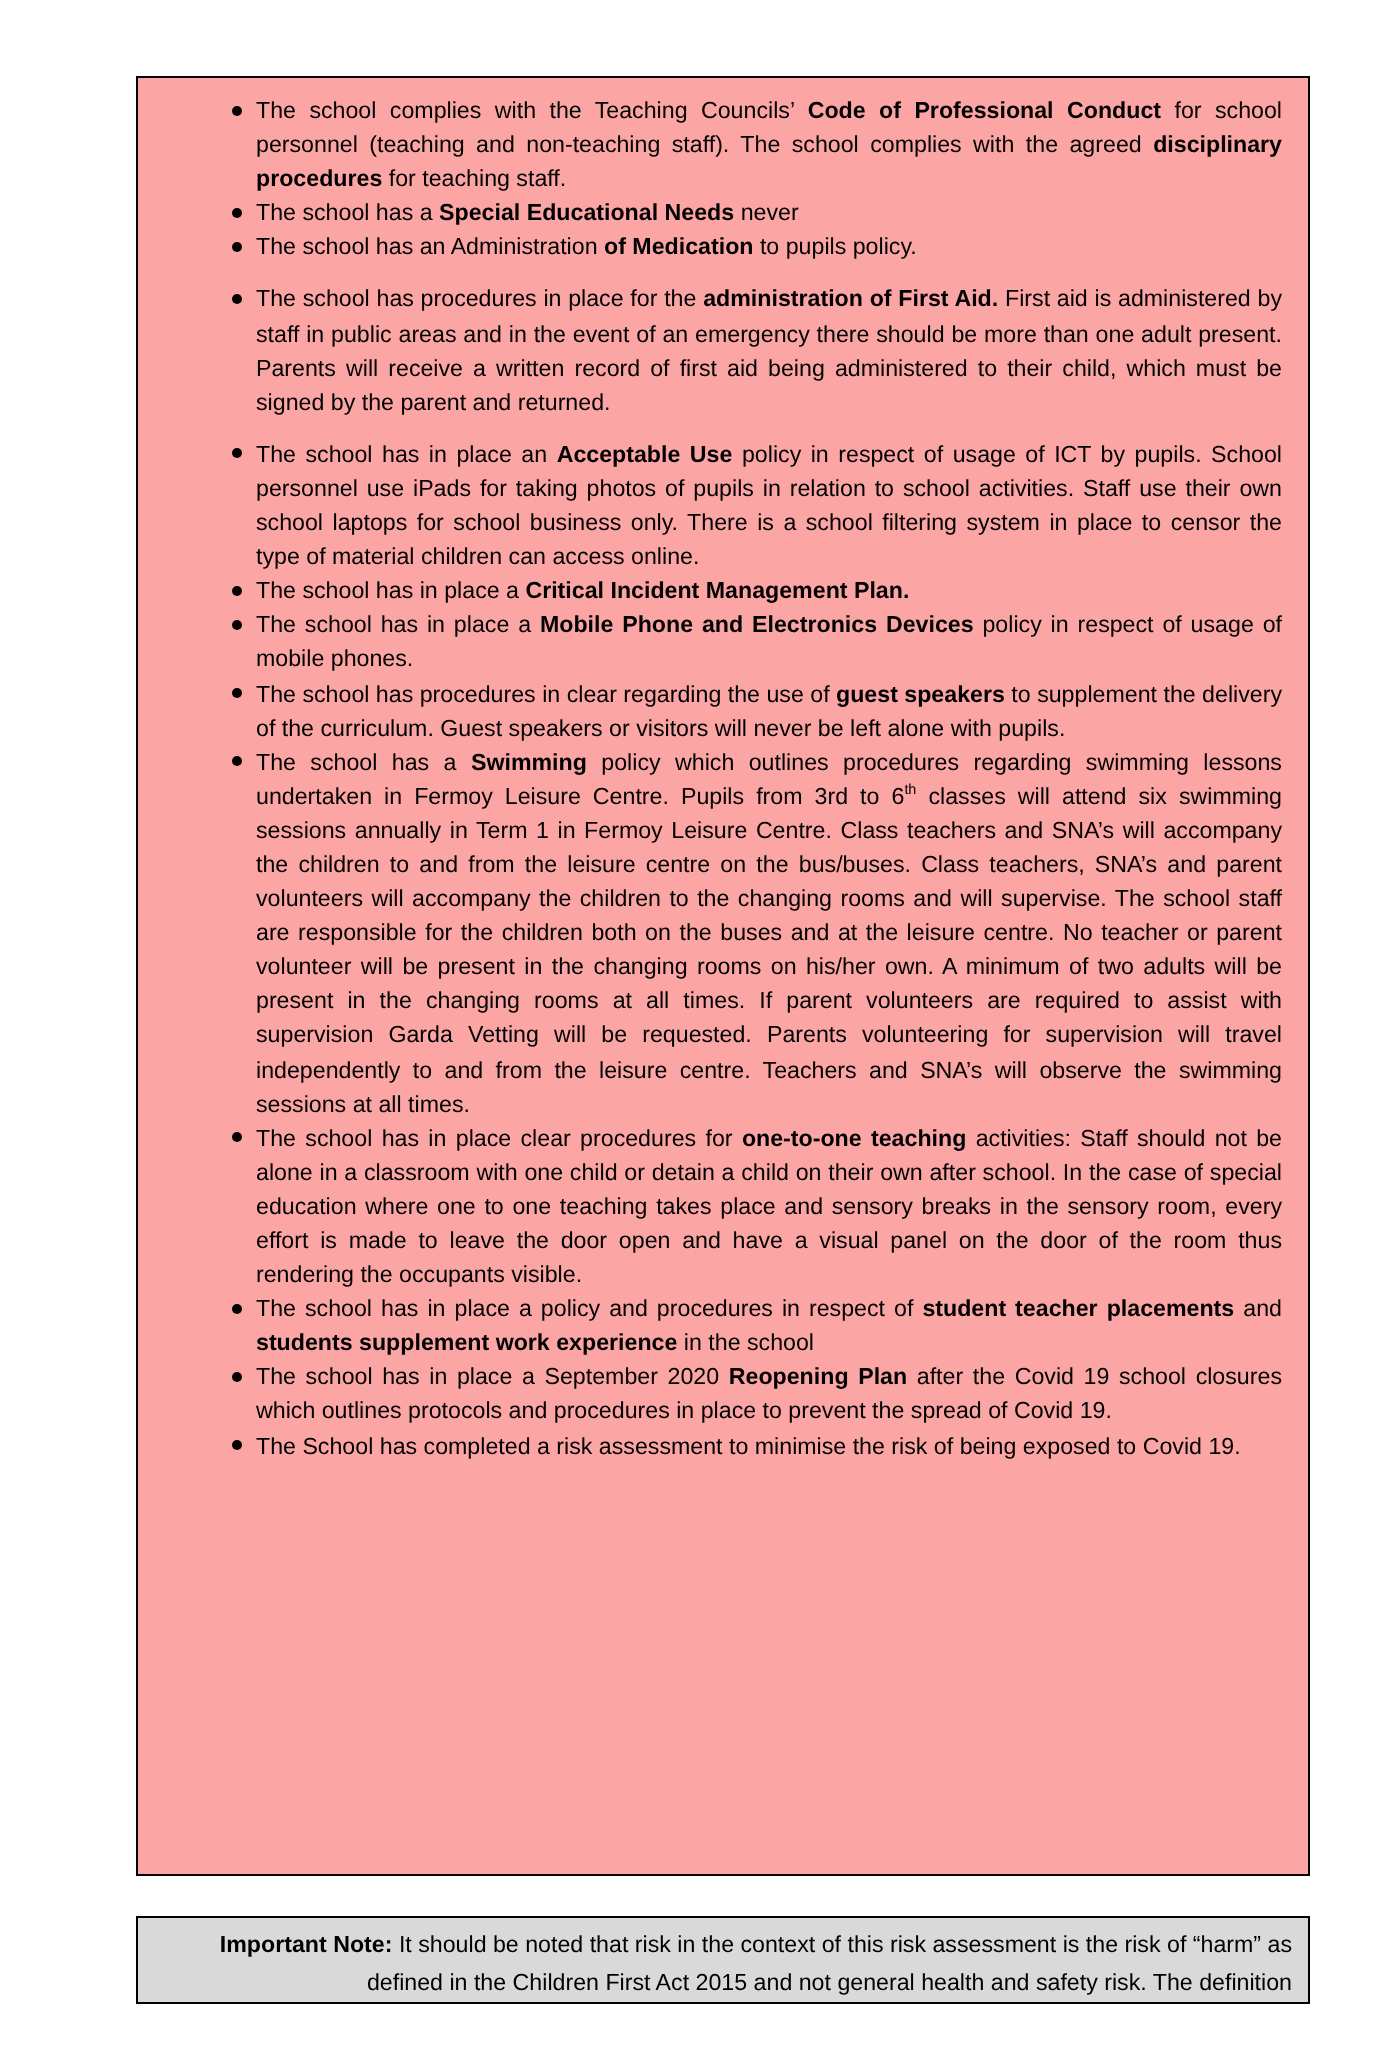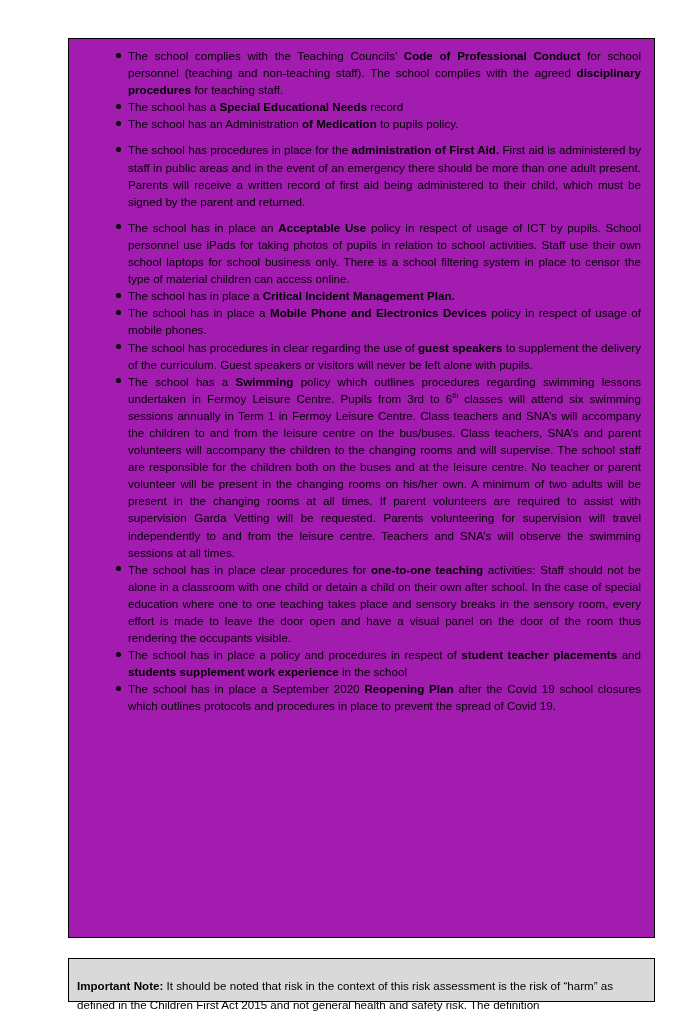--- a/index.html
+++ b/index.html
@@ -22,21 +22,21 @@
     height: 1024px;
   }
   .content-box {
     position: absolute;
     left: 68px;
     top: 38px;
     width: 587px;
     height: 900px;
     border: 1.5px solid #000000;
     box-sizing: border-box;
-    background: #a21caf;
+    background: #fca5a5;
   }
   .bullet-list {
     list-style: none;
     margin: 0;
     padding: 8px 13px 0 13px;
   }
   .bullet-item {
     position: relative;
     padding-left: 46px;
     font-size: 11.6px;
@@ -76,40 +76,41 @@
     top: 958px;
     width: 587px;
     height: 44px;
     border: 1.3px solid #000000;
     background: #d9d9d9;
     box-sizing: border-box;
   }
   .note-text {
     font-size: 11.6px;
     line-height: 18.5px;
-    padding: 18px 8px 0 8px;
+    padding: 5px 8px 0 8px;
     display: block;
     color: #000;
+    text-align: right;
   }
   .note-text b { font-weight: bold; }
 </style>
 </head>
 <body>
 
 <div class="page">
 
   <div class="content-box">
     <ul class="bullet-list">
         <li class="bullet-item">
           <span class="bullet-dot"></span>
           <span class="bullet-text"><span>The school complies with the Teaching Councils’ </span><b>Code of Professional Conduct</b><span> for school personnel (teaching and non-teaching staff). The school complies with the agreed </span><b>disciplinary procedures</b><span> for teaching staff.</span></span>
         </li>
         <li class="bullet-item">
           <span class="bullet-dot"></span>
-          <span class="bullet-text"><span>The school has a </span><b>Special Educational Needs</b><span> record</span></span>
+          <span class="bullet-text"><span>The school has a </span><b>Special Educational Needs</b><span> never</span></span>
         </li>
         <li class="bullet-item gap-after">
           <span class="bullet-dot"></span>
           <span class="bullet-text"><span>The school has an Administration </span><b>of Medication</b><span> to pupils policy.</span></span>
         </li>
         <li class="bullet-item gap-after">
           <span class="bullet-dot"></span>
           <span class="bullet-text"><span>The school has procedures in place for the </span><b>administration of First Aid.</b><span> First aid is administered by staff in public areas and in the event of an emergency there should be more than one adult present. Parents will receive a written record of first aid being administered to their child, which must be signed by the parent and returned.</span></span>
         </li>
         <li class="bullet-item">
@@ -137,20 +138,24 @@
           <span class="bullet-text"><span>The school has in place clear procedures for </span><b>one-to-one teaching</b><span> activities: Staff should not be alone in a classroom with one child or detain a child on their own after school. In the case of special education where one to one teaching takes place and sensory breaks in the sensory room, every effort is made to leave the door open and have a visual panel on the door of the room thus rendering the occupants visible.</span></span>
         </li>
         <li class="bullet-item">
           <span class="bullet-dot"></span>
           <span class="bullet-text"><span>The school has in place a policy and procedures in respect of </span><b>student teacher placements</b><span> and </span><b>students supplement work experience</b><span> in the school</span></span>
         </li>
         <li class="bullet-item">
           <span class="bullet-dot"></span>
           <span class="bullet-text"><span>The school has in place a September 2020 </span><b>Reopening Plan</b><span> after the Covid 19 school closures which outlines protocols and procedures in place to prevent the spread of Covid 19.</span></span>
         </li>
+        <li class="bullet-item">
+          <span class="bullet-dot"></span>
+          <span class="bullet-text"><span>The School has completed a risk assessment to minimise the risk of being exposed to Covid 19.</span></span>
+        </li>
       </ul>
   </div>
 
   <div class="note-box">
     <span class="note-text"><b>Important Note:</b><span> It should be noted that risk in the context of this risk assessment is the risk of “harm” as defined in the Children First Act 2015 and not general health and safety risk. The definition</span></span>
   </div>
 
 </div>
 
 </body></html>

